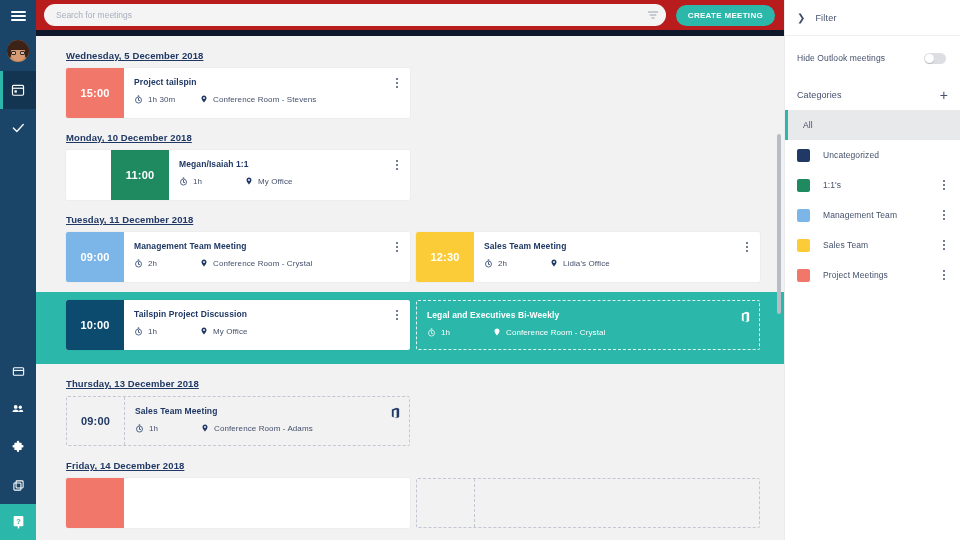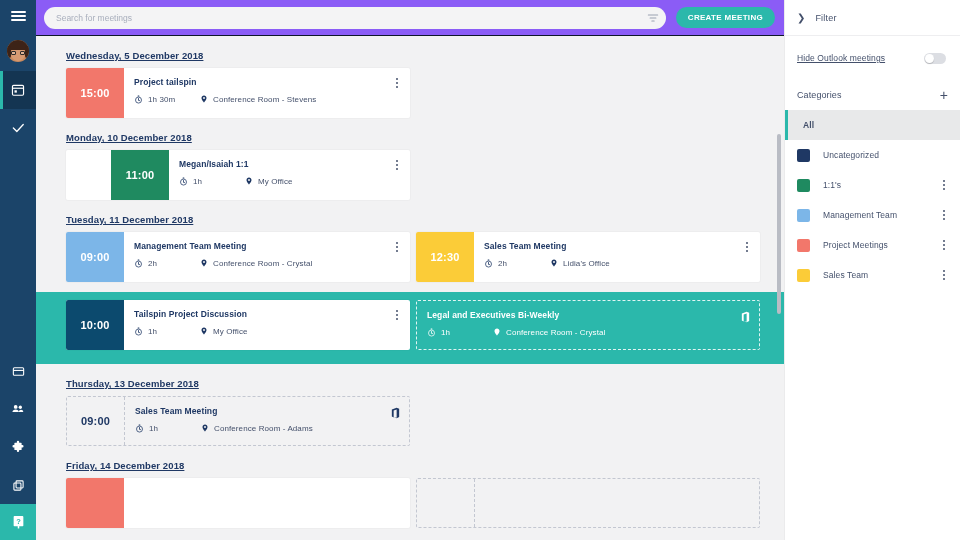--- a/index.html
+++ b/index.html
@@ -82,24 +82,24 @@
   .ico { display: block; }
 
   
   .maincol {
     width: 748px; height: 540px; flex: 0 0 748px;
     display: flex; flex-direction: column;
     background: #f2f2f3;
     position: relative;
   }
   .topbar {
-    height: 36px; background: #8b5cf6; flex: 0 0 36px;
+    height: 36px; background: #b91c1c; flex: 0 0 36px;
     display: flex; align-items: center;
     padding: 0 0 0 8px;
-    border-bottom: 1px solid #0f172a;
+    border-bottom: 6px solid #0f172a;
     position: relative; z-index: 5;
   }
   .search-wrap {
     flex: 1; height: 22px; background: #f4f4f5;
     border-radius: 11px; display: flex; align-items: center;
     padding: 0 6px 0 12px; margin-right: 10px;
     max-width: 628px;
   }
   .search-input {
     flex: 1; border: none; background: transparent; outline: none;
@@ -205,21 +205,21 @@
     padding-left: 12px; border-bottom: 1px solid #eeeef0;
     cursor: pointer;
   }
   .rp-chev { font-size: 10px; color: #44506b; margin-right: 10px; }
   .rp-head-title { font-size: 9px; color: #44506b; letter-spacing: .2px; }
 
   .rp-row-toggle {
     height: 44px; display: flex; align-items: center;
     padding: 0 14px 0 12px; justify-content: space-between;
   }
-  .rp-toggle-label { font-size: 8.5px; color: #44506b; letter-spacing: .1px; text-decoration: underline; }
+  .rp-toggle-label { font-size: 8.5px; color: #44506b; letter-spacing: .1px; }
   .toggle {
     width: 22px; height: 11px; border-radius: 6px; background: #dcdee3;
     position: relative; cursor: pointer; flex: 0 0 22px;
   }
   .toggle .knob {
     position: absolute; left: 1px; top: 1px; width: 9px; height: 9px;
     background: #ffffff; border-radius: 50%;
     box-shadow: 0 1px 1px rgba(0,0,0,.18);
   }
 
@@ -228,21 +228,21 @@
     padding: 0 12px 0 12px;
   }
   .rp-cat-title { font-size: 9px; color: #44506b; letter-spacing: .1px; }
   .rp-plus { font-size: 14px; color: #44506b; line-height: 1; cursor: pointer; }
 
   .cat-item {
     height: 30px; display: flex; align-items: center;
     padding-left: 12px; padding-right: 10px; position: relative;
     cursor: pointer;
   }
-  .cat-item.all { background: #e8e9ea; padding-left: 18px; font-weight: bold; }
+  .cat-item.all { background: #e8e9ea; padding-left: 18px; }
   .cat-item.all::before {
     content: ""; position: absolute; left: 0; top: 0; bottom: 0;
     width: 2.5px; background: #2bb8ab;
   }
   .cat-swatch {
     width: 13px; height: 13px; border-radius: 2px; flex: 0 0 13px;
     margin-right: 13px;
   }
   .cat-label { font-size: 8.5px; color: #44506b; flex: 1; letter-spacing: .1px; }
   .cat-kebab {
@@ -670,33 +670,33 @@
         <div class="cat-item">
           <span class="cat-swatch" style="background: rgb(124, 182, 232);"></span>
           <span class="cat-label">Management Team</span>
           <span class="cat-kebab">
             <i></i>
             <i></i>
             <i></i>
           </span>
         </div>
         <div class="cat-item">
+          <span class="cat-swatch" style="background: rgb(251, 204, 56);"></span>
+          <span class="cat-label">Sales Team</span>
+          <span class="cat-kebab">
+            <i></i>
+            <i></i>
+            <i></i>
+          </span>
+        </div>
+        <div class="cat-item">
           <span class="cat-swatch" style="background: rgb(242, 119, 107);"></span>
           <span class="cat-label">Project Meetings</span>
           <span class="cat-kebab">
             <i></i>
             <i></i>
             <i></i>
           </span>
         </div>
-        <div class="cat-item">
-          <span class="cat-swatch" style="background: rgb(251, 204, 56);"></span>
-          <span class="cat-label">Sales Team</span>
-          <span class="cat-kebab">
-            <i></i>
-            <i></i>
-            <i></i>
-          </span>
-        </div>
       </div>
   </div>
 
 </div>
 
 </body></html>

